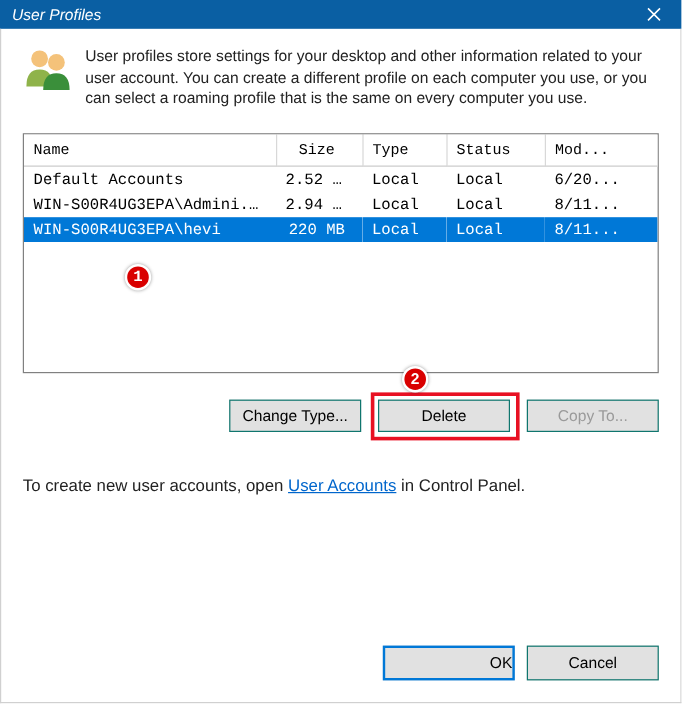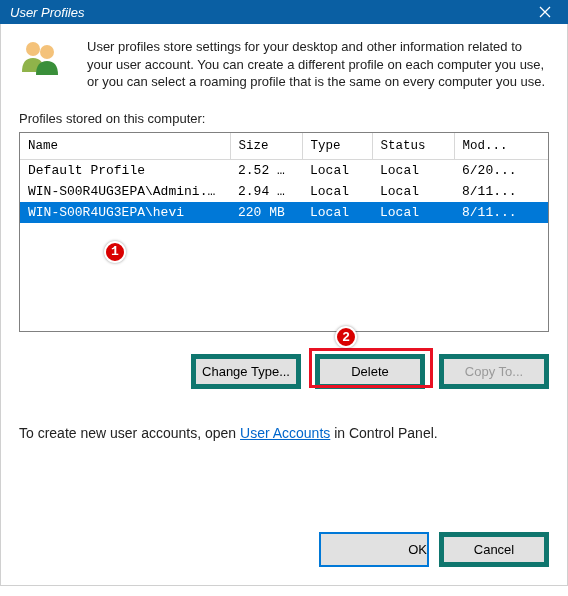--- a/index.html
+++ b/index.html
@@ -33,21 +33,21 @@
   }
   .content {
     border: 1px solid #d0d0d0;
     border-top: none;
     height: 562px;
     padding: 14px 18px 18px 18px;
     position: relative;
   }
   .intro {
     display: flex;
-    gap: 24px;
+    gap: 8px;
     margin-bottom: 20px;
   }
   .intro-text {
     font-size: 13px;
     color: #222;
     line-height: 1.35;
   }
   .icon-people {
     width: 44px;
     flex: 0 0 44px;
@@ -85,37 +85,37 @@
     text-overflow: ellipsis;
   }
   thead th:last-child { border-right: none; }
   tbody td {
     padding: 3px 8px;
     font-size: 13px;
     white-space: nowrap;
     overflow: hidden;
     text-overflow: ellipsis;
   }
-  .col-size { text-align: left; padding-right: 12px; }
+  .col-size { text-align: center; padding-right: 12px; }
   tbody tr.selected td {
     background: #0078d7;
     color: #fff;
   }
   .buttons-row {
     display: flex;
     justify-content: flex-end;
     gap: 14px;
     margin-top: 22px;
     position: relative;
   }
   button.win-btn {
     font-family: inherit;
     font-size: 13px;
     background: #e1e1e1;
-    border: 5px solid #0f766e;
+    border: 1px solid #0f766e;
     padding: 5px 0;
     width: 110px;
     cursor: pointer;
   }
   button.win-btn:disabled {
     color: #9a9a9a;
     cursor: default;
   }
   .highlight-frame {
     position: absolute;
@@ -180,21 +180,20 @@
       <svg width="44" height="40" viewBox="0 0 44 40">
         <circle cx="14" cy="11" r="7" fill="#f4c27a"></circle>
         <path d="M3 34 Q3 20 14 20 Q25 20 25 34 Z" fill="#8fb34a"></path>
         <circle cx="28" cy="14" r="7" fill="#f4c27a"></circle>
         <path d="M17 37 Q17 23 28 23 Q39 23 39 37 Z" fill="#3a8f3a"></path>
       </svg>
     </div>
     <div class="intro-text">User profiles store settings for your desktop and other information related to your user account. You can create a different profile on each computer you use, or you can select a roaming profile that is the same on every computer you use.</div>
   </div>
 
-  <div class="list-label">Profiles stored on this computer:</div>
 
   <div class="profiles-table">
     <table>
       <colgroup>
         <col style="width:210px">
         <col style="width:72px">
         <col style="width:70px">
         <col style="width:82px">
         <col>
       </colgroup>
@@ -202,21 +201,21 @@
         <tr>
           <th>Name</th>
           <th class="col-size">Size</th>
           <th>Type</th>
           <th>Status</th>
           <th>Mod...</th>
         </tr>
       </thead>
       <tbody>
         <tr>
-          <td>Default Profile</td>
+          <td>Default Accounts</td>
           <td class="col-size">2.52 MB</td>
           <td>Local</td>
           <td>Local</td>
           <td>6/20...</td>
         </tr>
         <tr>
           <td>WIN-S00R4UG3EPA\Admini...</td>
           <td class="col-size">2.94 GB</td>
           <td>Local</td>
           <td>Local</td>

